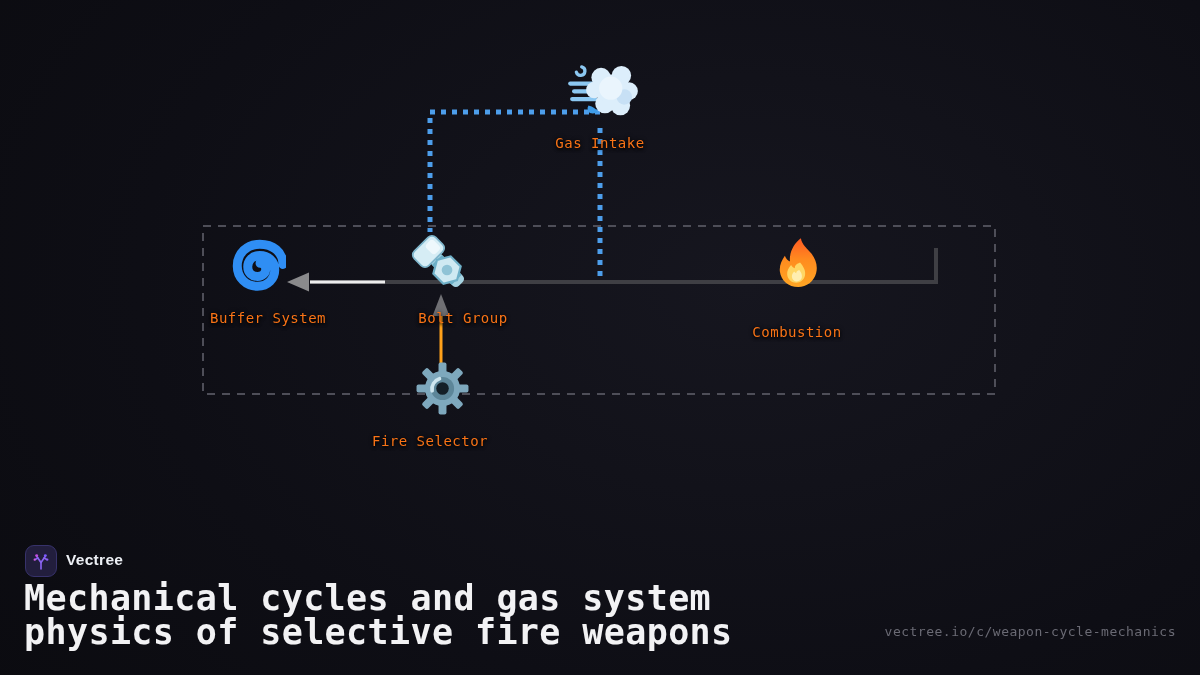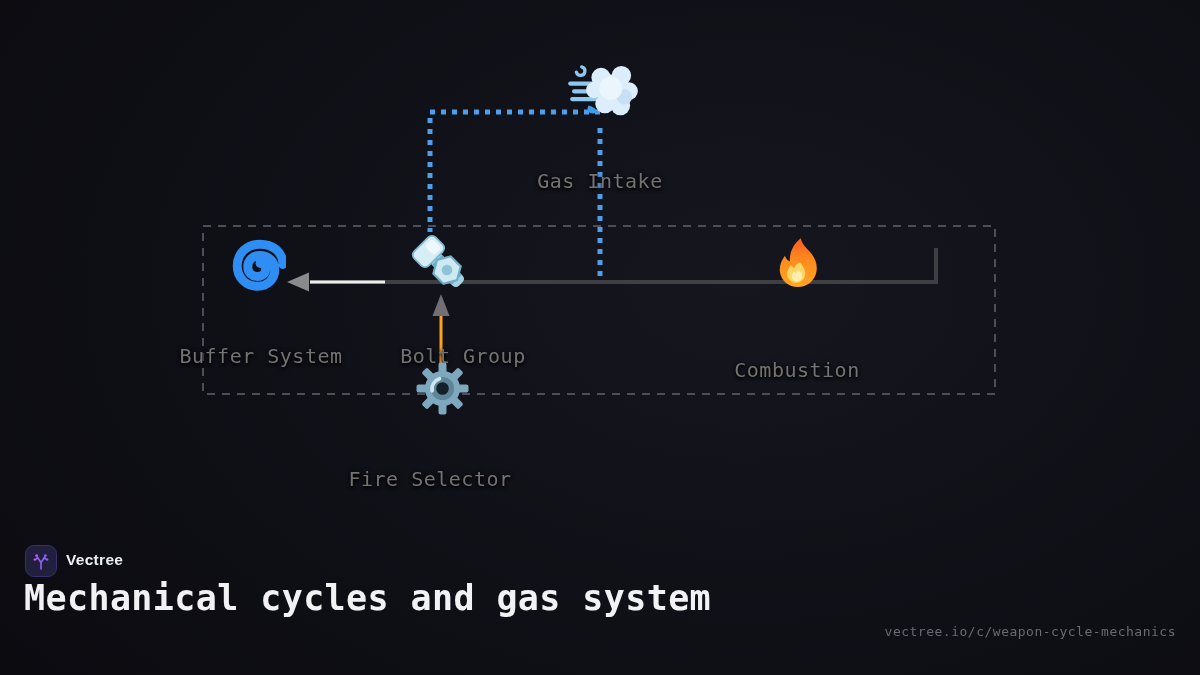--- a/index.html
+++ b/index.html
@@ -7,23 +7,22 @@
     width:1200px;height:675px;overflow:hidden;position:relative;
     background:#0e0e15;
     background-image:radial-gradient(1100px 750px at 62% 42%, #16161f 0%, #0e0e15 55%, #0a0a0e 100%);
     font-family:"DejaVu Sans Mono", monospace;
   }
   .stage{position:absolute;inset:0;}
   svg.wires{position:absolute;left:0;top:0;}
   .node-icon{position:absolute;}
   .node-label{
     position:absolute;transform:translateX(-50%);
-    color:#737373;font-size:20px;letter-spacing:.5px;white-space:nowrap;
+    color:#f97316;font-size:14px;letter-spacing:.5px;white-space:nowrap;
     text-shadow:0 2px 3px rgba(0,0,0,.9), 0 0 4px rgba(0,0,0,.8);
-    margin-top:34px;
   }
   .footer-logo{
     position:absolute;left:25px;top:545px;width:32px;height:32px;
     background:#221e3d;border:1px solid #37326b;border-radius:9px;
     box-sizing:border-box;display:flex;align-items:center;justify-content:center;
   }
   .brand-name{
     position:absolute;left:66px;top:551px;
     font-family:Liberation Sans, sans-serif;font-weight:bold;font-size:15.5px;
     color:#eceff4;letter-spacing:.3px;
@@ -86,21 +85,21 @@
       <circle cx="44" cy="27" r="12" fill="#eaf5fd"></circle>
     </svg>
   </div>
   <div class="node-label" style="left:600px;top:135px">Gas Intake</div>
 
   <div class="node-icon" style="left:232px;top:239px">
     <svg width="54" height="54" viewBox="0 0 36 36">
       <path d="M34 17 C34 8.5 27 3.5 18.5 3.5 C10 3.5 3.5 9.5 3.5 18 C3.5 26 9.5 31.5 17 31.5 C24 31.5 28.5 26.5 28.5 20.5 C28.5 14.5 24 11 18.5 11 C13.5 11 10.5 14.5 10.5 18.5 C10.5 22.5 13.5 25 17 25 C20.5 25 22.5 22.5 22.5 20 C22.5 17.7 20.7 16.2 18.7 16.2" fill="none" stroke="#2f8ef4" stroke-width="6" stroke-linecap="round"></path>
     </svg>
   </div>
-  <div class="node-label" style="left:261px;top:310px">Buffer System</div>
+  <div class="node-label" style="left:268px;top:310px">Buffer System</div>
 
   <div class="node-icon" style="left:410px;top:233px">
     <svg width="64" height="64" viewBox="0 0 36 36">
       <g transform="rotate(45 18 18)">
         <rect x="10" y="14" width="23" height="8" rx="2.5" fill="#a6d3e2"></rect>
         <g fill="#69aec6">
           <rect x="14" y="14" width="2.2" height="8"></rect>
           <rect x="18.5" y="14" width="2.2" height="8"></rect>
           <rect x="23" y="14" width="2.2" height="8"></rect>
           <rect x="27.5" y="14" width="2.2" height="8"></rect>
@@ -164,15 +163,16 @@
     <circle cx="12" cy="10.5" r="2" fill="#c44fe0"></circle>
     <circle cx="24" cy="10.5" r="2" fill="#7c5cff"></circle>
     <circle cx="9.3" cy="16.2" r="1.6" fill="#d05ae8"></circle>
     <circle cx="26.7" cy="16.2" r="1.6" fill="#8b5cf6"></circle>
   </svg>
 </div>
 <div class="brand-name">Vectree</div>
 
 <div class="card-title">
   <div>Mechanical cycles and gas system</div>
+  <div>physics of selective fire weapons</div>
 </div>
 
 <div class="card-url">vectree.io/c/weapon-cycle-mechanics</div>
 
 </body></html>

